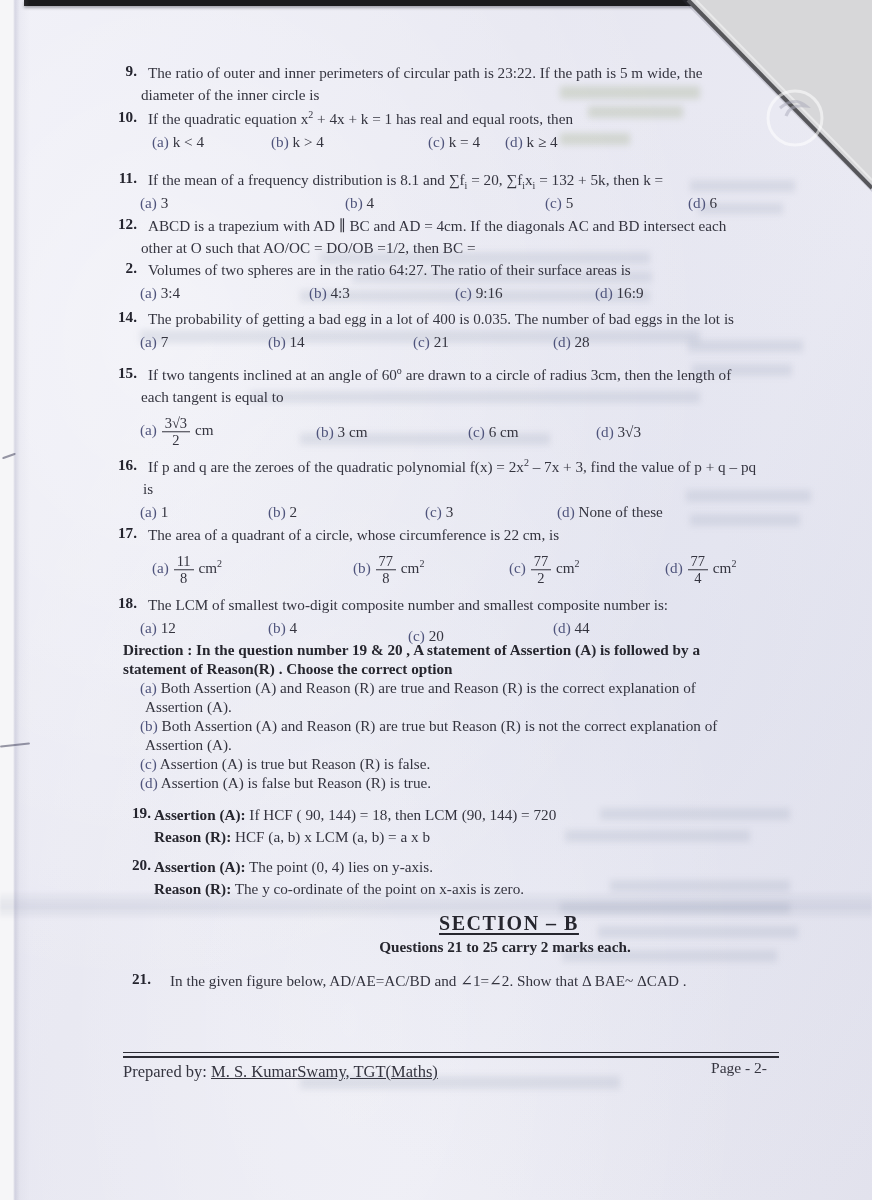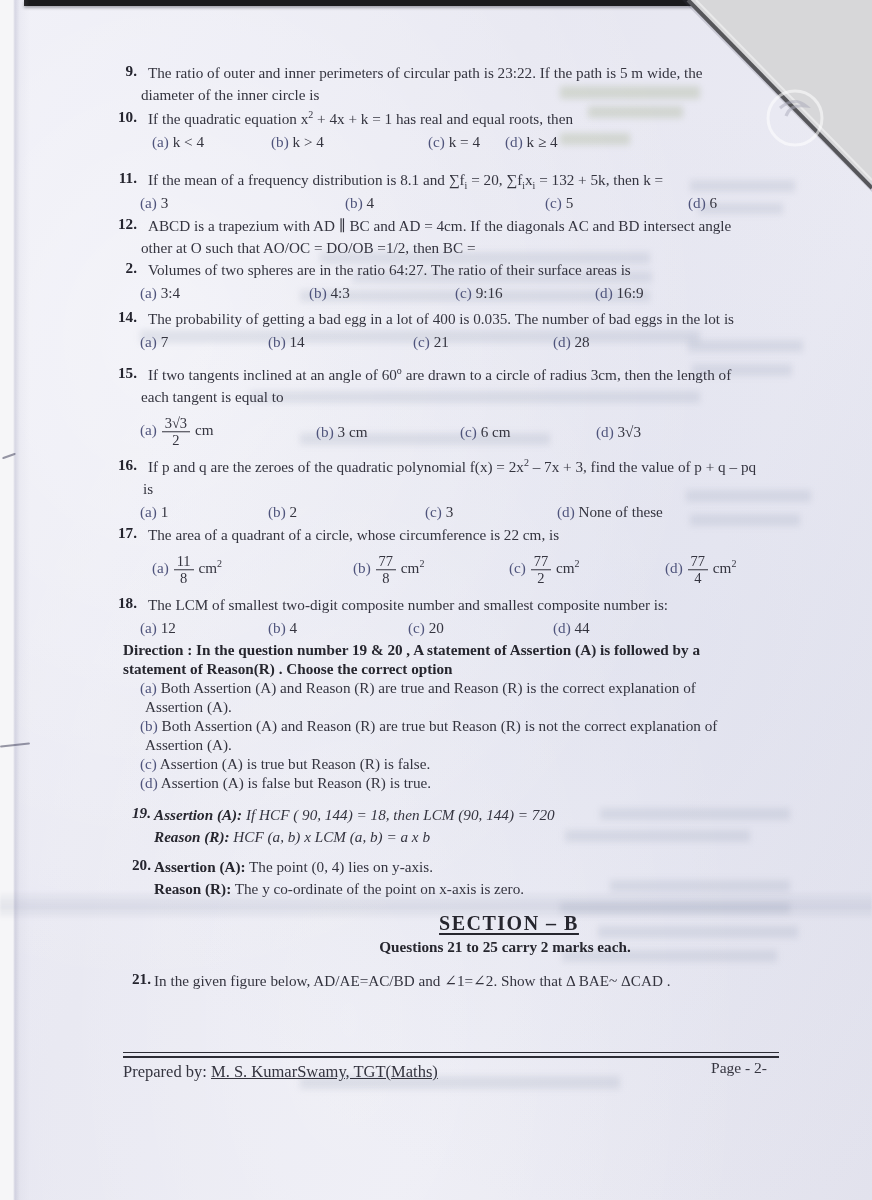--- a/index.html
+++ b/index.html
@@ -112,21 +112,21 @@
         <div class="line" style="margin-left: 43px;"><span>If the mean of a frequency distribution is 8.1 and ∑f</span><sub>i</sub><span> = 20, ∑f</span><sub>i</sub><span>x</span><sub>i</sub><span> = 132 + 5k, then k =</span></div>
         <div class="optrow" style="height: 24px; margin-left: 43px;">
           <span class="opt" style="left: -8px;"><span class="mark">(a)</span><span> 3</span></span>
           <span class="opt" style="left: 197px;"><span class="mark">(b)</span><span> 4</span></span>
           <span class="opt" style="left: 397px;"><span class="mark">(c)</span><span> 5</span></span>
           <span class="opt" style="left: 540px;"><span class="mark">(d)</span><span> 6</span></span>
         </div>
       </div>
       <div class="blk" style="margin-top: 0px;">
         <span class="qnum" style="width: 32px;">12.</span>
-        <div class="line" style="margin-left: 43px;"><span>ABCD is a trapezium with AD ∥ BC and AD = 4cm. If the diagonals AC and BD intersect angle</span></div>
+        <div class="line" style="margin-left: 43px;"><span>ABCD is a trapezium with AD ∥ BC and AD = 4cm. If the diagonals AC and BD intersect each</span></div>
         <div class="line" style="margin-left: 36px;"><span>other at O such that AO/OC = DO/OB =1/2, then BC =</span></div>
       </div>
       <div class="blk" style="margin-top: 0px;">
         <span class="qnum" style="width: 32px;">2.</span>
         <div class="line" style="margin-left: 43px;"><span>Volumes of two spheres are in the ratio 64:27. The ratio of their surface areas is</span></div>
         <div class="optrow" style="height: 24px; margin-left: 43px;">
           <span class="opt" style="left: -8px;"><span class="mark">(a)</span><span> 3:4</span></span>
           <span class="opt" style="left: 161px;"><span class="mark">(b)</span><span> 4:3</span></span>
           <span class="opt" style="left: 307px;"><span class="mark">(c)</span><span> 9:16</span></span>
           <span class="opt" style="left: 447px;"><span class="mark">(d)</span><span> 16:9</span></span>
@@ -142,21 +142,21 @@
           <span class="opt" style="left: 405px;"><span class="mark">(d)</span><span> 28</span></span>
         </div>
       </div>
       <div class="blk" style="margin-top: 10px;">
         <span class="qnum" style="width: 32px;">15.</span>
         <div class="line" style="margin-left: 43px;"><span>If two tangents inclined at an angle of 60</span><sup>o</sup><span> are drawn to a circle of radius 3cm, then the length of</span></div>
         <div class="line" style="margin-left: 36px;"><span>each tangent is equal to</span></div>
         <div class="optrow" style="height: 48px; margin-left: 43px;">
           <span class="opt" style="left: -8px;"><span class="mark">(a)</span><span> </span><span class="frac"><span class="fnum">3√3</span><span class="fden">2</span></span><span> cm</span></span>
           <span class="opt" style="left: 168px;"><span class="mark">(b)</span><span> 3 cm</span></span>
-          <span class="opt" style="left: 312px; text-align: right;"><span class="mark">(c)</span><span> 6 cm</span></span>
+          <span class="opt" style="left: 320px; text-align: right;"><span class="mark">(c)</span><span> 6 cm</span></span>
           <span class="opt" style="left: 448px;"><span class="mark">(d)</span><span> 3√3</span></span>
         </div>
       </div>
       <div class="blk" style="margin-top: 0px;">
         <span class="qnum" style="width: 32px;">16.</span>
         <div class="line" style="margin-left: 43px;"><span>If p and q are the zeroes of the quadratic polynomial f(x) = 2x</span><sup>2</sup><span> – 7x + 3, find the value of p + q – pq</span></div>
         <div class="line" style="margin-left: 38px;"><span>is</span></div>
         <div class="optrow" style="height: 24px; margin-left: 43px;">
           <span class="opt" style="left: -8px;"><span class="mark">(a)</span><span> 1</span></span>
           <span class="opt" style="left: 120px;"><span class="mark">(b)</span><span> 2</span></span>
@@ -173,51 +173,51 @@
           <span class="opt" style="left: 361px;"><span class="mark">(c)</span><span>  </span><span class="frac"><span class="fnum">77</span><span class="fden">2</span></span><span> cm</span><sup>2</sup></span>
           <span class="opt" style="left: 517px;"><span class="mark">(d)</span><span> </span><span class="frac"><span class="fnum">77</span><span class="fden">4</span></span><span> cm</span><sup>2</sup></span>
         </div>
       </div>
       <div class="blk" style="margin-top: 0px;">
         <span class="qnum" style="width: 32px;">18.</span>
         <div class="line" style="margin-left: 43px;"><span>The LCM of smallest two-digit composite number and smallest composite number is:</span></div>
         <div class="optrow" style="height: 24px; margin-left: 43px;">
           <span class="opt" style="left: -8px;"><span class="mark">(a)</span><span> 12</span></span>
           <span class="opt" style="left: 120px;"><span class="mark">(b)</span><span> 4</span></span>
-          <span class="opt" style="left: 260px;"><span class="mark">(c)</span><span> 20</span></span>
+          <span class="opt" style="left: 260px; margin-top: 8px;"><span class="mark">(c)</span><span> 20</span></span>
           <span class="opt" style="left: 405px;"><span class="mark">(d)</span><span> 44</span></span>
         </div>
       </div>
       <div class="blk tight" style="margin-top: 0px; margin-left: 18px;">
         <div class="line" style="margin-left: 0px;"><span class="b">Direction : In the question number 19 &amp; 20 , A statement of Assertion (A) is followed by a</span></div>
         <div class="line" style="margin-left: 0px;"><span class="b">statement of Reason(R) . Choose the correct option</span></div>
         <div class="line" style="margin-left: 17px;"><span class="mark">(a)</span><span> Both Assertion (A) and Reason (R) are true and Reason (R) is the correct explanation of</span></div>
         <div class="line" style="margin-left: 22px;"><span>Assertion (A).</span></div>
         <div class="line" style="margin-left: 17px;"><span class="mark">(b)</span><span> Both Assertion (A) and Reason (R) are true but Reason (R) is not the correct explanation of</span></div>
         <div class="line" style="margin-left: 22px;"><span>Assertion (A).</span></div>
         <div class="line" style="margin-left: 17px;"><span class="mark">(c)</span><span> Assertion (A) is true but Reason (R) is false.</span></div>
         <div class="line" style="margin-left: 17px;"><span class="mark">(d)</span><span> Assertion (A) is false but Reason (R) is true.</span></div>
       </div>
-      <div class="blk" style="margin-top: 12px; margin-left: 18px; font-style: italic;">
+      <div class="blk" style="margin-top: 12px; margin-left: 18px;">
         <span class="qnum" style="width: 28px;">19.</span>
         <div class="line" style="margin-left: 31px;"><span class="b">Assertion (A):</span><span> If  HCF ( 90, 144) = 18, then LCM (90, 144) = 720</span></div>
         <div class="line" style="margin-left: 31px;"><span class="b">Reason (R):</span><span> HCF (a, b) x LCM (a, b) = a x b</span></div>
       </div>
       <div class="blk" style="margin-top: 8px; margin-left: 18px;">
         <span class="qnum" style="width: 28px;">20.</span>
         <div class="line" style="margin-left: 31px;"><span class="b">Assertion (A):</span><span> The point (0, 4) lies on y-axis.</span></div>
         <div class="line" style="margin-left: 31px;"><span class="b">Reason (R):</span><span> The y co-ordinate of the point on x-axis is zero.</span></div>
       </div>
       <div class="blk center" style="margin-top: 10px;">
         <div class="line sec-title" style="margin-left: 0px;"><span class="b u">SECTION – B</span></div>
         <div class="line sec-sub" style="margin-left: 0px;"><span class="b">Questions 21 to 25 carry 2 marks each.</span></div>
       </div>
       <div class="blk" style="margin-top: 12px; margin-left: 18px;">
         <span class="qnum" style="width: 28px;">21.</span>
-        <div class="line" style="margin-left: 31px;"><span>In the given figure below, AD/AE=AC/BD and ∠1=∠2. Show that Δ BAE~ ΔCAD .</span></div>
+        <div class="line" style="margin-left: 47px;"><span>In the given figure below, AD/AE=AC/BD and ∠1=∠2. Show that Δ BAE~ ΔCAD .</span></div>
       </div>
     </div>
 
   <div class="footer">
     <div class="footer-row">
       <span class="fl"><span>Prepared by: </span><span class="u">M. S. KumarSwamy, TGT(Maths)</span></span>
       <span class="pn">Page - 2-</span>
     </div>
   </div>
 </div>

